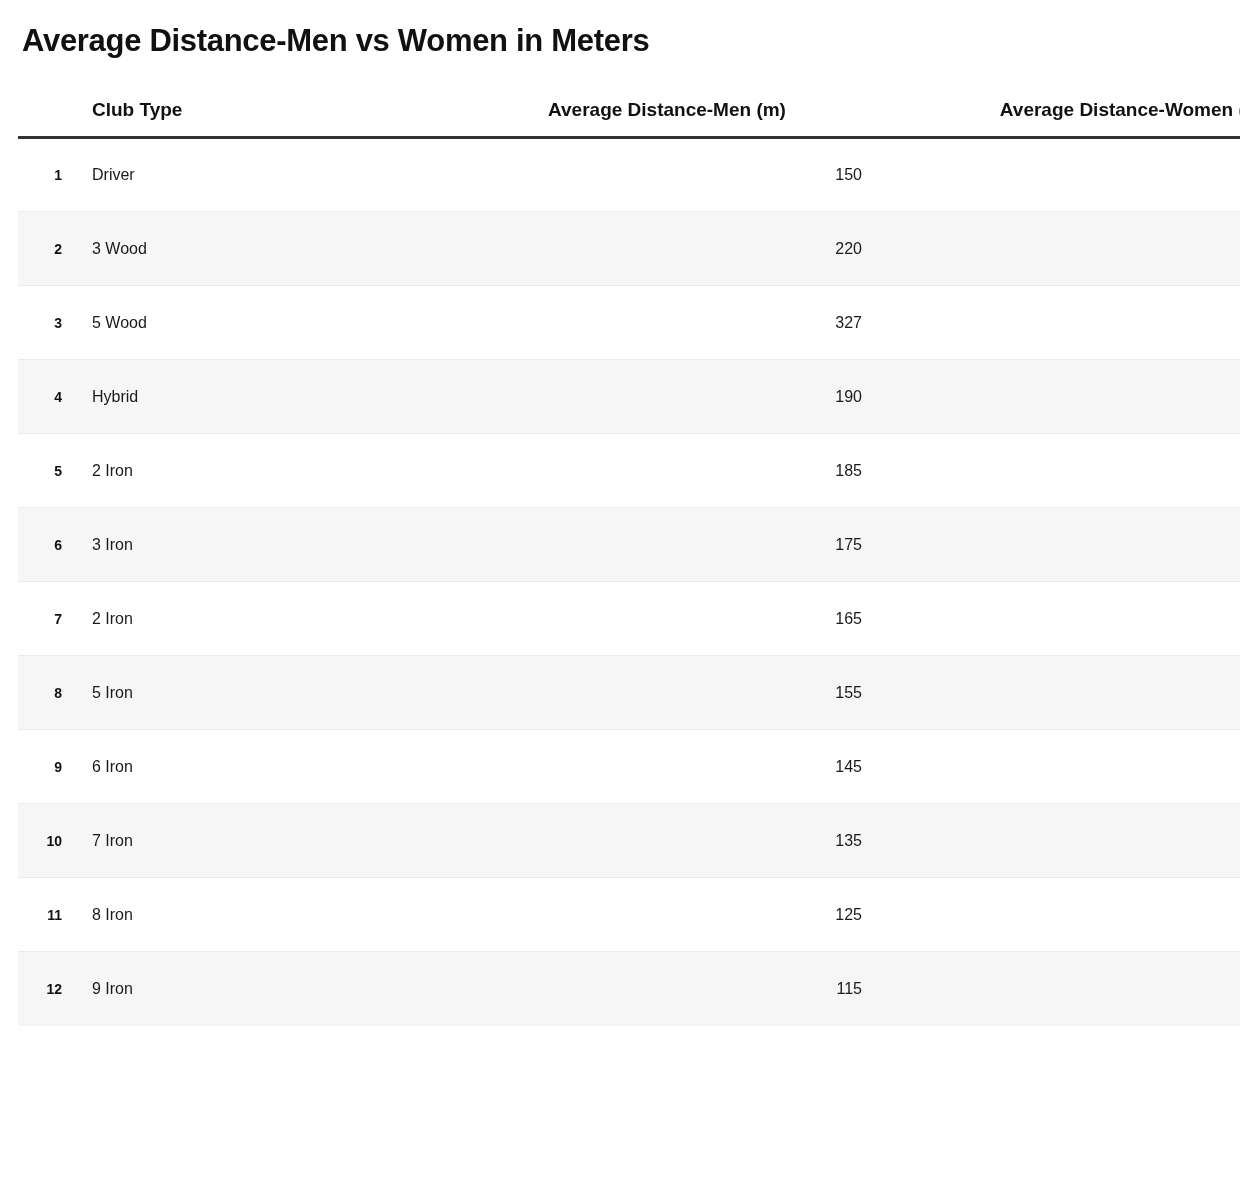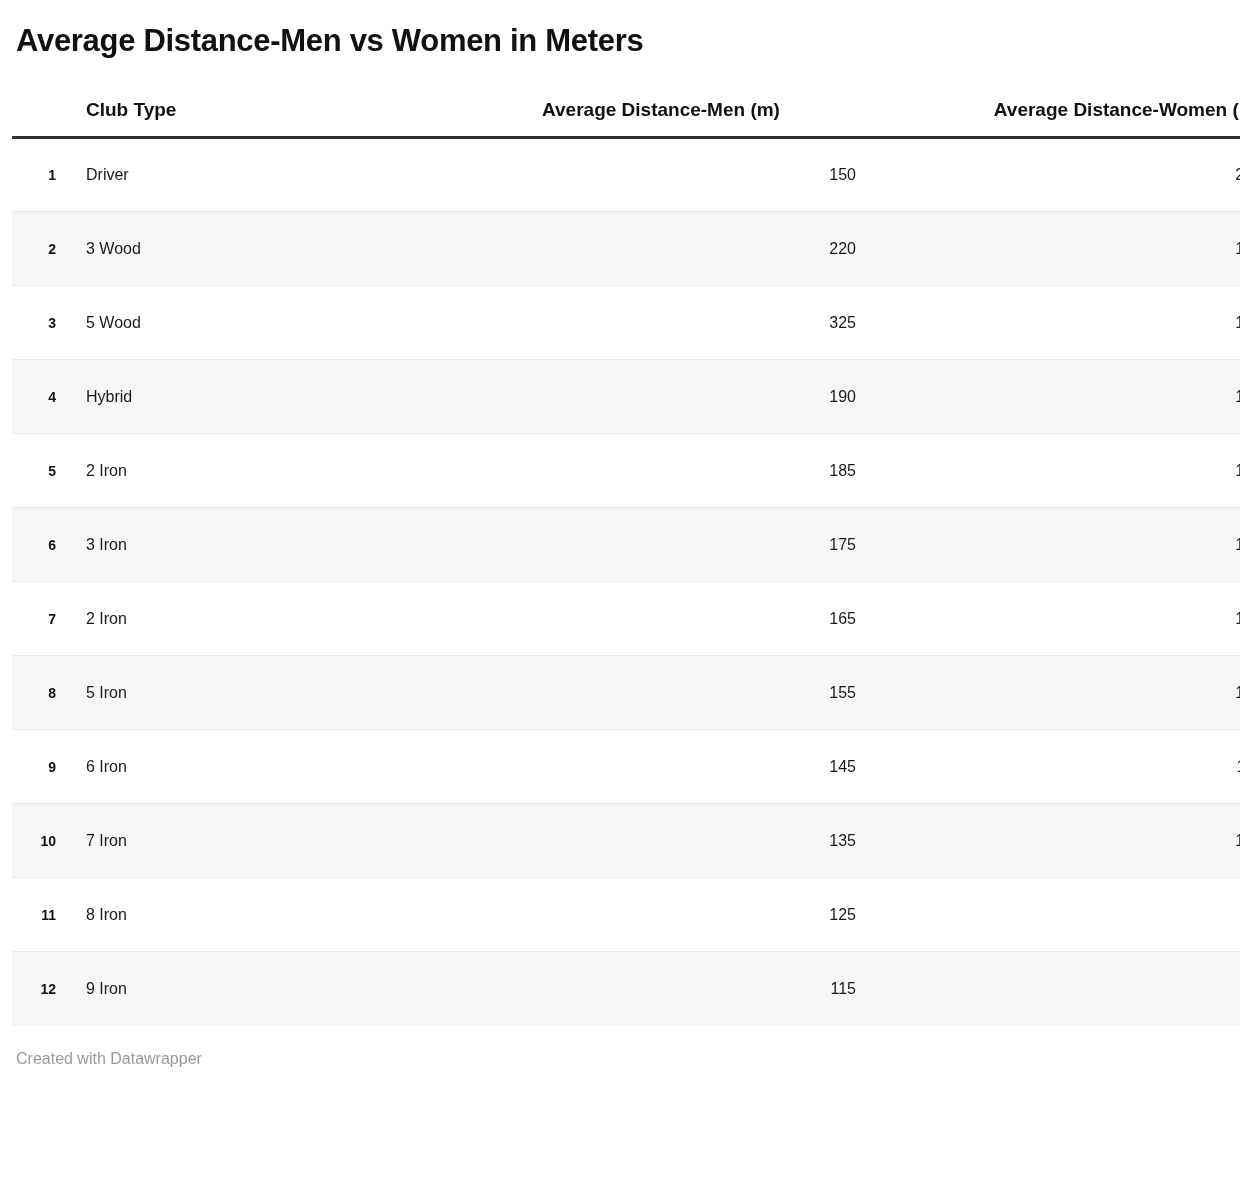--- a/index.html
+++ b/index.html
@@ -11,21 +11,21 @@
     width: 1240px;
     height: 1190px;
     font-family: "Liberation Sans", sans-serif;
     color: #1a1a1a;
     overflow: hidden;
   }
   .page {
     width: 1240px;
     height: 1190px;
     box-sizing: border-box;
-    padding: 22px 18px 0 12px;
+    padding: 22px 18px 0 18px;
     position: relative;
   }
   .title {
     font-size: 31px;
     font-weight: bold;
     letter-spacing: -0.3px;
     color: #111111;
     margin: 0 0 0 4px;
     line-height: 1.2;
   }
@@ -116,21 +116,21 @@
         </tr>
         <tr class="alt">
           <td class="cell-index">2</td>
           <td class="cell-club">3 Wood</td>
           <td class="cell-men">220</td>
           <td class="cell-women">190</td>
         </tr>
         <tr>
           <td class="cell-index">3</td>
           <td class="cell-club">5 Wood</td>
-          <td class="cell-men">325</td>
+          <td class="cell-men">327</td>
           <td class="cell-women">175</td>
         </tr>
         <tr class="alt">
           <td class="cell-index">4</td>
           <td class="cell-club">Hybrid</td>
           <td class="cell-men">190</td>
           <td class="cell-women">155</td>
         </tr>
         <tr>
           <td class="cell-index">5</td>
@@ -176,14 +176,13 @@
         </tr>
         <tr class="alt">
           <td class="cell-index">12</td>
           <td class="cell-club">9 Iron</td>
           <td class="cell-men">115</td>
           <td class="cell-women">85</td>
         </tr>
       </tbody>
   </table>
 
-  <div class="footer">Created with Datawrapper</div>
 </div>
 
 </body></html>

